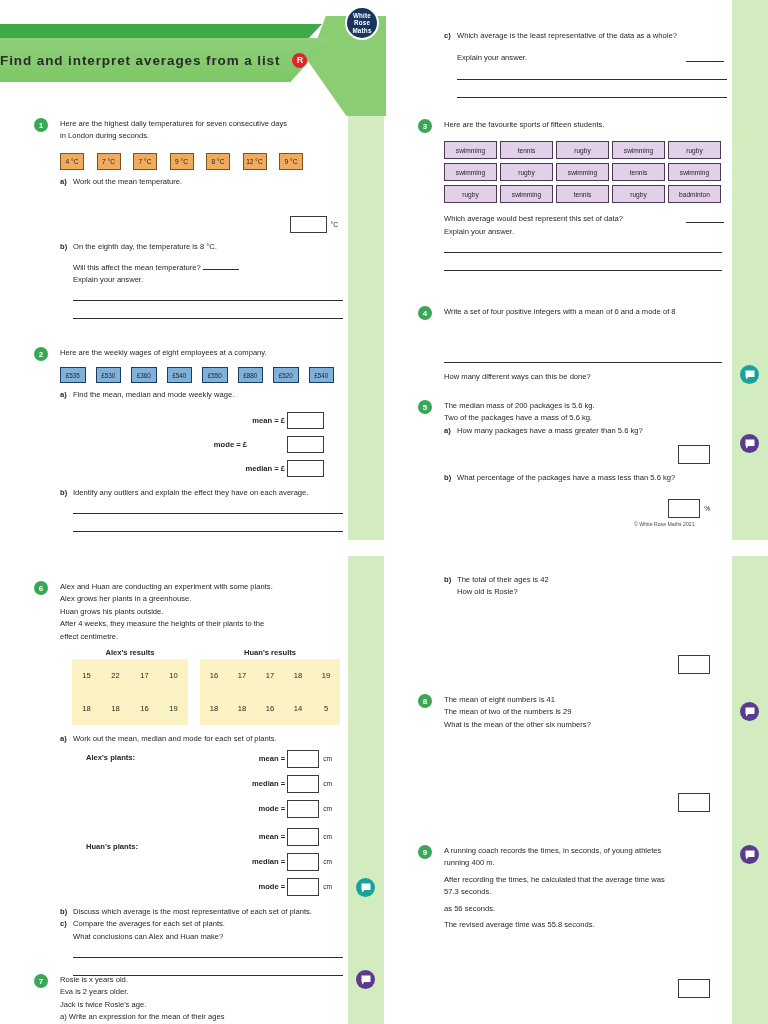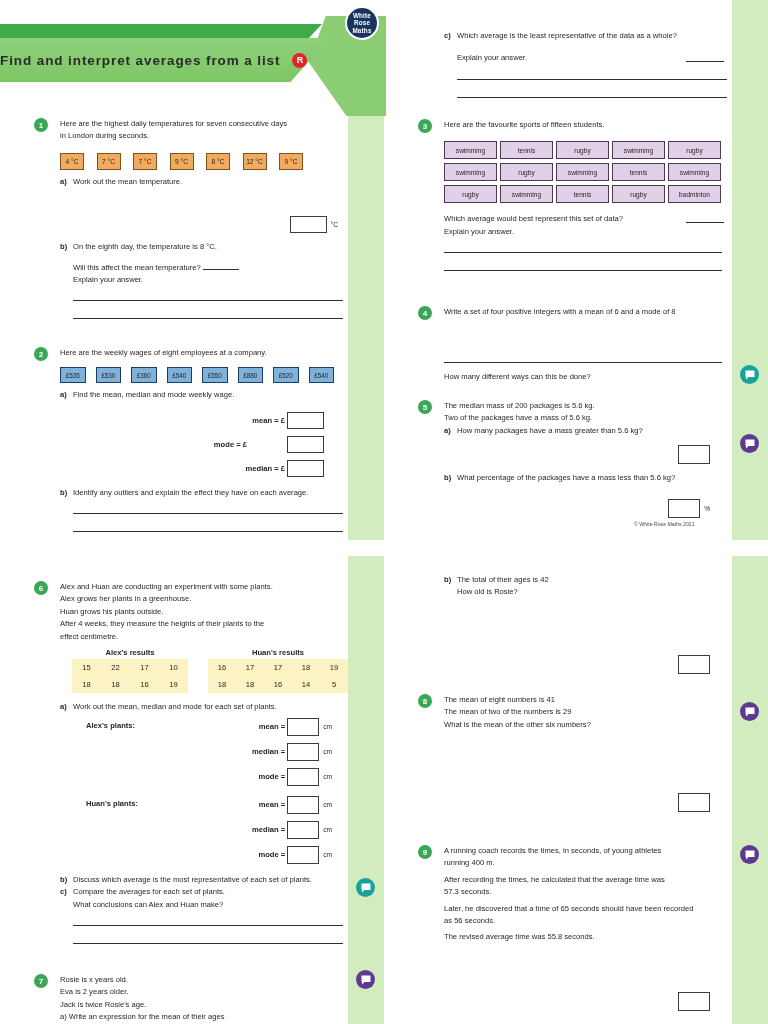--- a/index.html
+++ b/index.html
@@ -111,21 +111,21 @@
   .ans-lg { width:32px; height:19px; }
   .rule { border-bottom:1px solid #2f2f2f; }
   .short-rule { display:inline-block; width:36px; border-bottom:1px solid #2f2f2f; height:7px; }
 
   .eqrow { display:flex; align-items:center; justify-content:flex-end; gap:2px; }
   .eqlbl { font-size:7.6px; color:#231f20;font-weight:bold; }
   .unit { font-size:6.6px; color:#231f20; margin-left:2px; }
 
   
   .restable { background:#fbf3c4; }
-  .restable td { font-size:7.6px; color:#231f20; text-align:center; padding:4px 0; }
+  .restable td { font-size:7.6px; color:#231f20; text-align:center; padding:12px 0; }
 
   
   .bubble {
     position:absolute; width:19px; height:19px; border-radius:50%;
     display:flex; align-items:center; justify-content:center;
   }
   .bubble.teal { background:#17a39b; }
   .bubble.purple { background:#5c3a92; }
   .bubble svg { width:12px; height:12px; }
 
@@ -344,21 +344,21 @@
 
   <div class="q" style="left:34px; top:581px; width:310px;">
     <div class="qnum">6</div>
     <div class="qbody">
       <div class="txt">Alex and Huan are conducting an experiment with some plants.</div>
       <div class="txt">Alex grows her plants in a greenhouse.</div>
       <div class="txt">Huan grows his plants outside.</div>
       <div class="txt">After 4 weeks, they measure the heights of their plants to the</div>
       <div class="txt">effect centimetre.</div>
       <div class="sp4"></div>
-      <div style="display:flex; gap:20px; margin-left:12px;">
+      <div style="display:flex; gap:12px; margin-left:12px;">
         <div>
           <div class="txt b" style="text-align:center; width:116px;">Alex's results</div>
           <table class="restable" style="width:116px; border-collapse:collapse;">
             <tbody>
                 <tr>
               <td>15</td>
               <td>22</td>
               <td>17</td>
               <td>10</td>
             </tr>
@@ -413,21 +413,21 @@
           <span class="unit">cm</span>
         </div>
         <div class="eqrow" style="position:absolute; right:12px; top:50px;">
           <span class="eqlbl">mode =</span>
           <div class="ansbox ans-sm"></div>
           <span class="unit">cm</span>
         </div>
       </div>
 
       <div style="position:relative; height:78px;">
-        <div class="txt b indent" style="position:absolute; left:13px; top:2px;">Huan's plants:</div>
+        <div class="txt b indent" style="position:absolute; left:13px; top:13px;">Huan's plants:</div>
         <div class="eqrow" style="position:absolute; right:12px; top:0px;">
           <span class="eqlbl">mean =</span>
           <div class="ansbox ans-sm"></div>
           <span class="unit">cm</span>
         </div>
         <div class="eqrow" style="position:absolute; right:12px; top:25px;">
           <span class="eqlbl">median =</span>
           <div class="ansbox ans-sm"></div>
           <span class="unit">cm</span>
         </div>
@@ -493,21 +493,20 @@
 
   <div class="q" style="left:418px; top:845px; width:310px;">
     <div class="qnum">9</div>
     <div class="qbody">
       <div class="txt">A running coach records the times, in seconds, of young athletes</div>
       <div class="txt">running 400 m.</div>
       <div class="sp4"></div>
       <div class="txt">After recording the times, he calculated that the average time was</div>
       <div class="txt">57.3 seconds.</div>
       <div class="sp4"></div>
-      <div class="txt">Later, he discovered that a time of 65 seconds should have been recorded</div>
       <div class="txt">as 56 seconds.</div>
       <div class="sp4"></div>
       <div class="txt">The revised average time was 55.8 seconds.</div>
       <div class="sp4"></div>
       <div style="height:44px;"></div>
       <div class="eqrow" style="padding-right:18px;">
         <div class="ansbox ans-lg"></div>
       </div>
     </div>
   </div>

